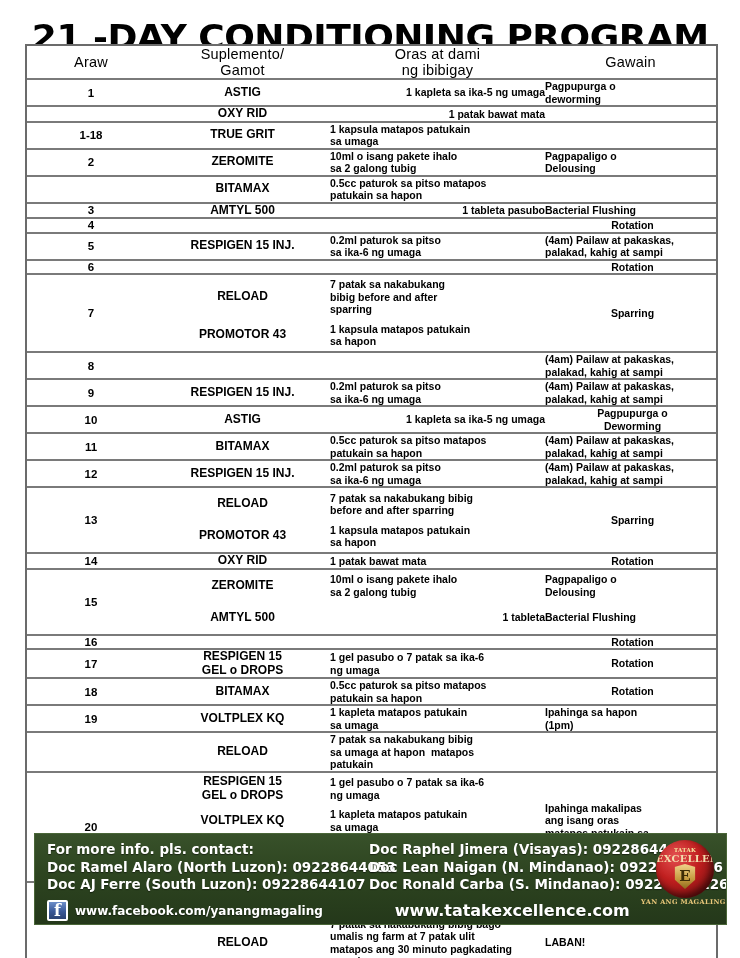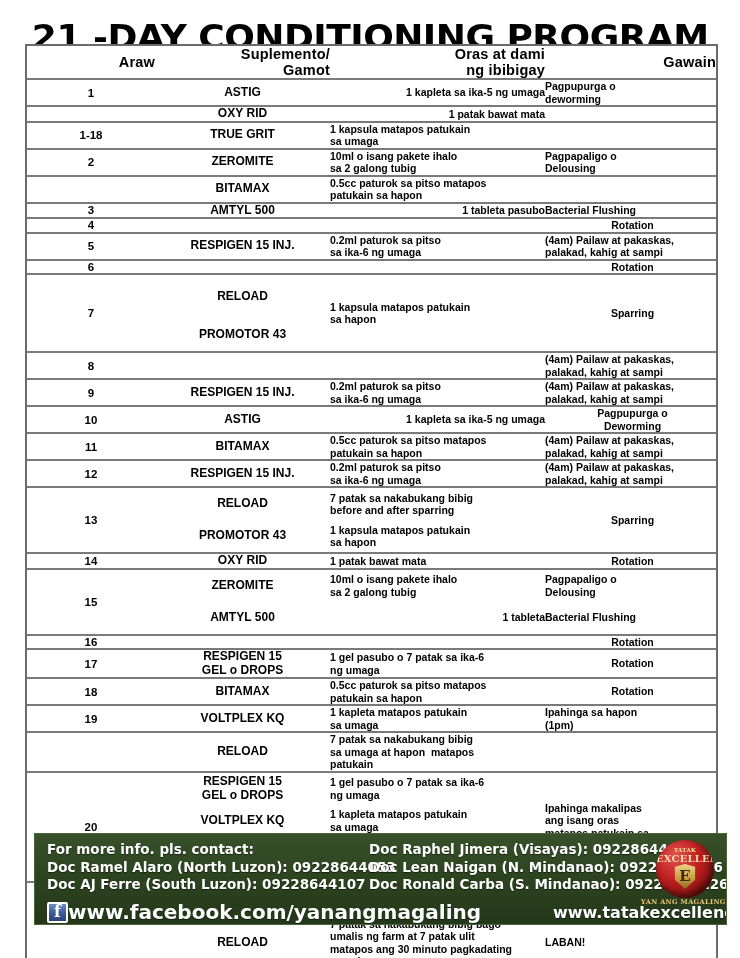--- a/index.html
+++ b/index.html
@@ -63,22 +63,22 @@
   table.prog td, table.prog th {
     border-bottom: 2px solid #7a7a7a;
     padding: 0;
     vertical-align: middle;
     box-sizing: border-box;
   }
   table.prog tr.last-row td { border-bottom: none; }
 
   
   .hdr td {
-    text-align: right;
-    font-weight: bold;
+    text-align: center;
+    font-weight: normal;
     font-size: 14.5px;
     line-height: 16px;
     padding: 5px 2px 6px 2px;
     letter-spacing: 0.2px;
   }
 
   
   .c-day {
     text-align: center;
     font-weight: bold;
@@ -178,21 +178,22 @@
     color: #fff;
     font-family: "DejaVu Serif", serif;
     font-weight: bold;
     font-size: 16px;
     line-height: 16px;
     flex: none;
   }
   .fb-url {
     font-family: "DejaVu Sans", sans-serif;
     font-weight: bold;
-    font-size: 20px;
+    font-size: 12px;
+    margin-left: 7px;
     white-space: nowrap;
     text-shadow: 0 1px 1px rgba(0,0,0,.5);
   }
   .site-url {
     font-family: "DejaVu Sans", sans-serif;
     font-weight: bold;
     font-size: 16px;
     margin-left: 72px;
     white-space: nowrap;
     text-shadow: 0 1px 1px rgba(0,0,0,.5);
@@ -362,20 +363,23 @@
                 <tr>
                   <td class="c-med ctr" style="height:32px"><span>PROMOTOR&nbsp;43</span></td>
                 </tr>
               </tbody>
             </table>
           </td>
           <td style="padding: 0px;">
             <table class="sub">
               <tbody>
                 <tr>
+                  <td class="c-dose" style="height:44px"><span>7&nbsp;patak&nbsp;sa&nbsp;nakabukang<br>bibig&nbsp;before&nbsp;and&nbsp;after<br>sparring</span></td>
+                </tr>
+                <tr>
                   <td class="c-dose" style="height:32px"><span>1&nbsp;kapsula&nbsp;matapos&nbsp;patukain<br>sa&nbsp;hapon</span></td>
                 </tr>
               </tbody>
             </table>
           </td>
           <td class="c-act ctr"><span>Sparring</span></td>
         </tr>
         <tr>
           <td class="c-day"><span>8</span></td>
           <td class="c-med ctr"><span></span></td>

